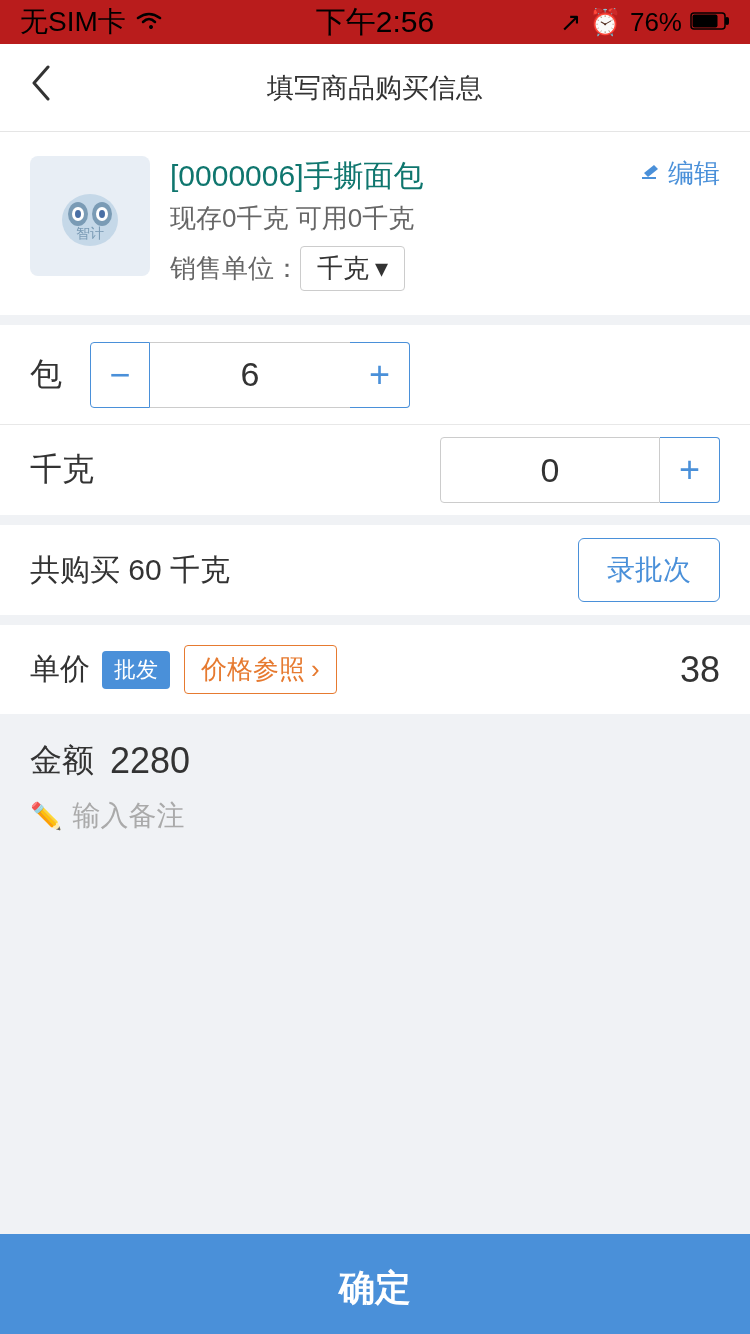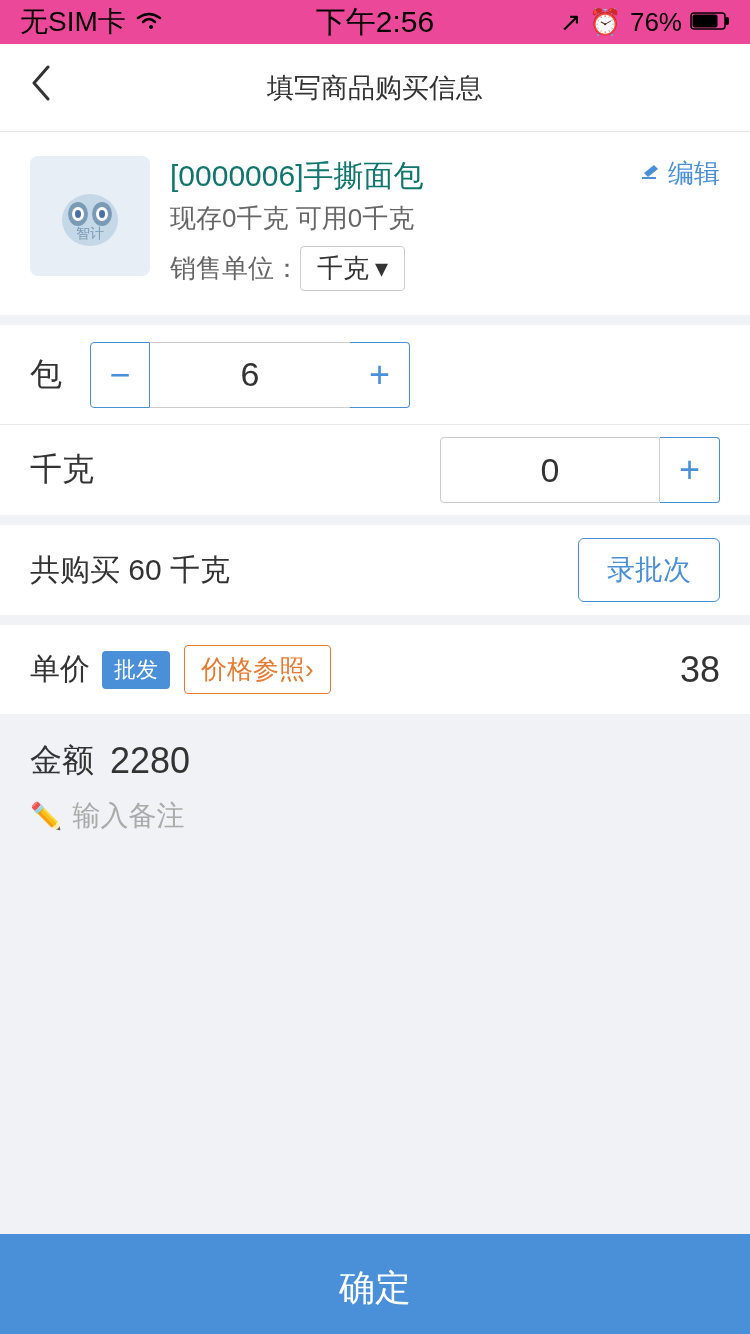--- a/index.html
+++ b/index.html
@@ -10,21 +10,21 @@
       font-family: -apple-system, "PingFang SC", "Helvetica Neue", sans-serif;
       background: #f0f2f5;
       position: relative;
       overflow-x: hidden;
     }
 
     
     .status-bar {
       width: 750px;
       height: 44px;
-      background: #ec4899;
+      background: #b91c1c;
       display: flex;
       align-items: center;
       justify-content: space-between;
       padding: 8px 20px;
       font-size: 28px;
     }
     .status-left {
       display: flex;
       align-items: center;
       gap: 8px;
@@ -219,20 +219,21 @@
     }
     .price-ref-btn {
       border: 1.5px solid #e67a30;
       color: #e67a30;
       font-size: 26px;
       padding: 6px 16px;
       border-radius: 4px;
       background: #fff;
       display: flex;
       align-items: center;
+      gap: 6px;
       cursor: pointer;
     }
     .price-value {
       margin-left: auto;
       font-size: 36px;
       color: #333;
       font-weight: 500;
     }
 
     
@@ -285,21 +286,21 @@
       height: 100px;
       background: #4a90d9;
       display: flex;
       align-items: center;
       justify-content: center;
       cursor: pointer;
     }
     .confirm-text {
       font-size: 36px;
       color: #fff;
-      font-weight: 400;
+      font-weight: 700;
       margin-top: 8px;
     }
   </style>
 </head>
 <body>
 
 <div class="status-bar">
   <div class="status-left">
     <span>无SIM卡</span>
     <span>

